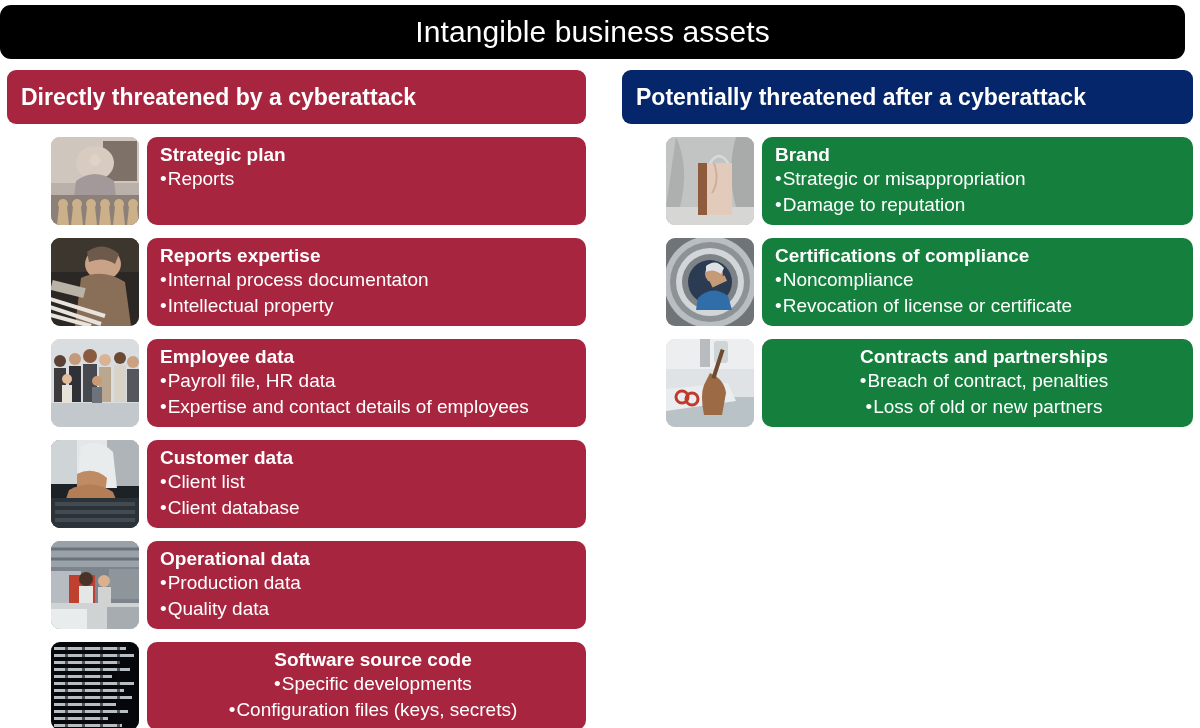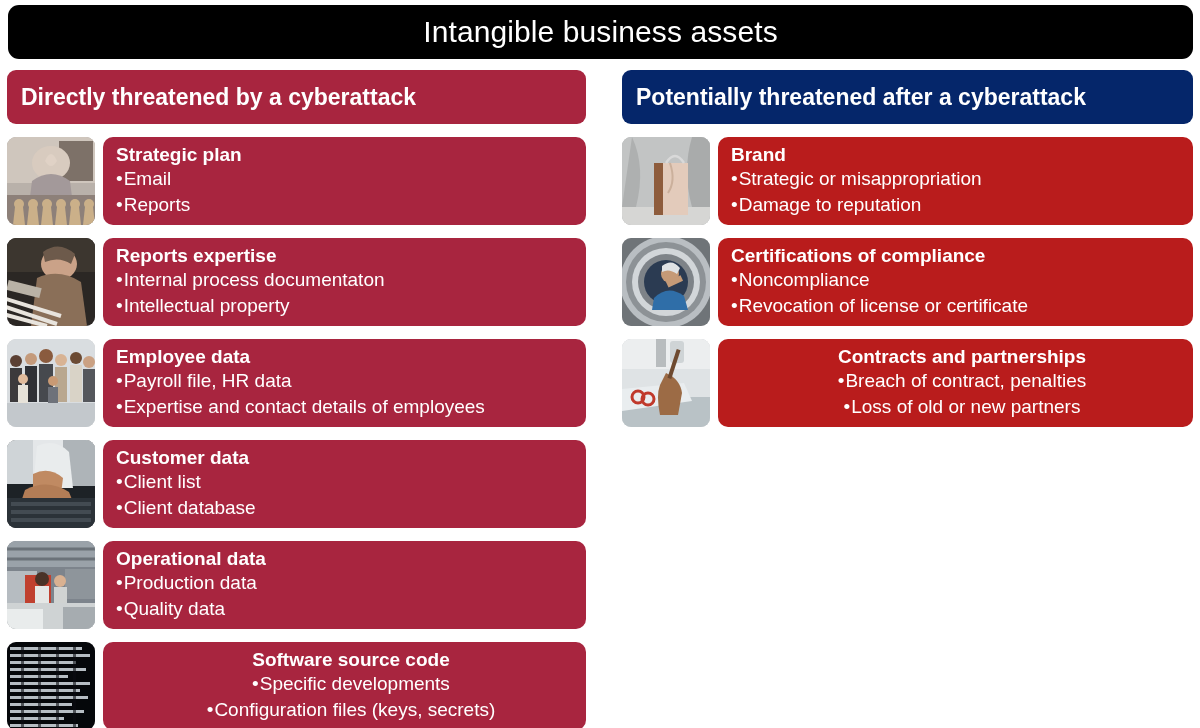--- a/index.html
+++ b/index.html
@@ -19,21 +19,21 @@
   #page {
     position: relative;
     width: 1200px;
     height: 728px;
     background: #ffffff;
   }
 
   
   .title-bar {
     position: absolute;
-    left: 8px;
+    left: 0;
     top: 5px;
     width: 1185px;
     height: 54px;
     background: #000000;
     border-radius: 11px;
     display: flex;
     align-items: center;
     justify-content: center;
   }
   .title-bar .title-text {
@@ -74,20 +74,21 @@
 
   
   .card-list {
     margin-top: 13px;
   }
   .card-row {
     display: flex;
     align-items: flex-start;
     margin-bottom: 13px;
     height: 88px;
+    margin-left: 44px;
   }
   .card-row:last-child { margin-bottom: 0; text-align: center; }
 
   .thumb {
     width: 88px;
     height: 88px;
     flex: 0 0 88px;
     border-radius: 9px;
     overflow: hidden;
     position: relative;
@@ -98,21 +99,21 @@
   .card-body {
     flex: 1 1 auto;
     margin-left: 8px;
     border-radius: 10px;
     box-sizing: border-box;
     padding: 6px 0 6px 13px;
     height: 88px;
     overflow: hidden;
   }
   .card-body.red  { background: #A8253F; }
-  .card-body.navy { background: #b91c1c; }
+  .card-body.navy { background: #15803d; }
 
   .card-title {
     color: #ffffff;
     font-size: 19px;
     font-weight: 700;
     line-height: 23px;
     white-space: nowrap;
   }
   .bullets { margin: 0; padding: 0; list-style: none; }
   .bullets li {
@@ -169,21 +170,20 @@
               <circle cx="40" cy="67" r="5"></circle>
                 <circle cx="54" cy="67" r="5"></circle>
               <circle cx="68" cy="67" r="5"></circle>
                 <circle cx="82" cy="67" r="5"></circle>
             </g>
           </svg>
         </div>
         <div class="card-body red">
           <div class="card-title">Strategic plan</div>
           <ul class="bullets">
-            <li>Email</li>
             <li>Reports</li>
           </ul>
         </div>
       </div>
 
       <div class="card-row">
         <div class="thumb">
           <svg viewBox="0 0 88 88" preserveAspectRatio="none" aria-hidden="true">
             <rect width="88" height="88" fill="#2b2724"></rect>
             <rect x="0" y="0" width="88" height="34" fill="#3c362f"></rect>

